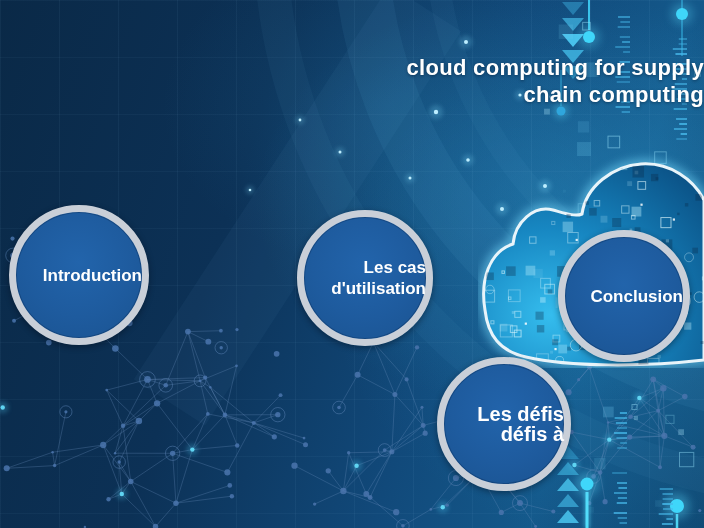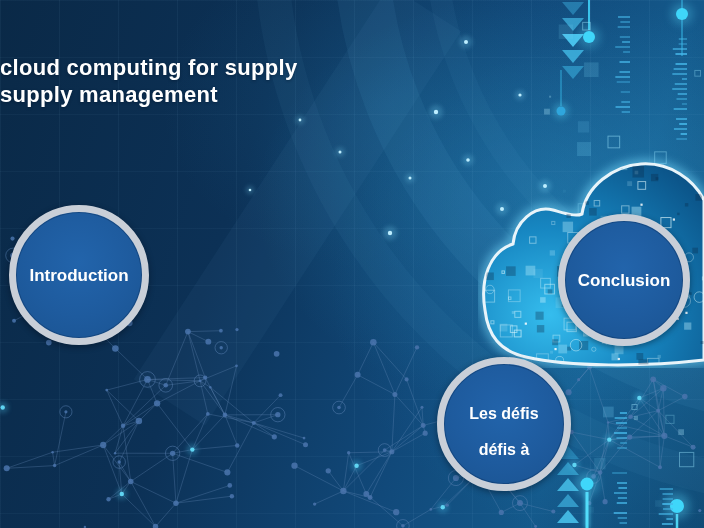--- a/index.html
+++ b/index.html
@@ -13,34 +13,34 @@
       linear-gradient(108deg,#0a2947 0%,#0c3156 34%,#11497a 62%,#14598b 80%,#0f4872 100%);
   }
   .grid{
     position:absolute;inset:0;pointer-events:none;
     background-image:
       repeating-linear-gradient(to right, rgba(150,205,240,0.055) 0 1px, transparent 1px 59px),
       repeating-linear-gradient(to bottom, rgba(150,205,240,0.045) 0 1px, transparent 1px 57px);
   }
   svg.layer{position:absolute;left:0;top:0;}
   .title{
-    position:absolute;left:0;top:54px;width:704px;text-align:left;
+    position:absolute;left:0;top:54px;width:704px;text-align:right;
     color:#ffffff;font-weight:bold;font-size:22px;line-height:27px;letter-spacing:0.3px;
     text-shadow:0 1px 3px rgba(0,20,40,0.45);
   }
   .topic{
     position:absolute;border-radius:50%;
     border:7px solid #c9cfd8;
     background:radial-gradient(circle at 50% 40%, #2264ab 0%, #1e5b9e 55%, #1a5391 100%);
     box-shadow:0 2px 6px rgba(0,10,25,0.45), inset 0 0 0 1px rgba(10,40,80,0.35);
-    display:flex;flex-direction:column;align-items:center;justify-content:center;
+    display:flex;flex-direction:column;align-items:flex-end;justify-content:center;
     color:#fff;font-weight:bold;text-align:center;cursor:pointer;
   }
   .topic .ln{font-size:17px;line-height:21px;}
-  .topic.small-text .ln{font-size:16px;line-height:20px;margin-top:16px;}
+  .topic.small-text .ln{font-size:20px;line-height:20px;}
 </style>
 </head>
 <body>
 
 <div class="stage">
 
   <div class="grid"></div>
 
   <svg class="layer" width="704" height="528" viewBox="0 0 704 528" aria-hidden="true">
     <g id="arcs">
@@ -709,31 +709,35 @@
         <circle cx="206.00146432360634" cy="152.88112602196634" r="6.509756417246535" fill="none" stroke="rgba(220,248,255,0.3830367696471512)" stroke-width="1"></circle>
         <circle cx="2.750395111273974" cy="30.46491304412484" r="3.924980947514996" fill="none" stroke="rgba(220,248,255,0.5392036963719875)" stroke-width="1"></circle>
         <circle cx="11.9163136491552" cy="141.46429383195937" r="4.253192827338353" fill="none" stroke="rgba(220,248,255,0.3644810913596302)" stroke-width="1"></circle>
         <circle cx="11.816713138483465" cy="204.9380355561152" r="6.4005190301686525" fill="none" stroke="rgba(220,248,255,0.33429834998678415)" stroke-width="1"></circle>
         <circle cx="211.0277017103508" cy="109.31730647571385" r="4.4540774105116725" fill="none" stroke="rgba(220,248,255,0.3417459052288905)" stroke-width="1"></circle>
       </g>
   </svg>
 
   <div class="title">
     <div>cloud computing for supply</div>
-    <div>supply management</div>
+    <div>chain computing</div>
   </div>
 
   <div class="topic" style="left:9px;top:205px;width:126px;height:126px">
     <div class="ln">Introduction</div>
   </div>
 
 
+  <div class="topic" style="left:297px;top:210px;width:122px;height:122px">
+    <div class="ln">Les cas</div>
+    <div class="ln">d'utilisation</div>
+  </div>
 
   <div class="topic small-text" style="left:437px;top:357px;width:120px;height:120px">
     <div class="ln">Les défis</div>
     <div class="ln">défis à</div>
   </div>
 
-  <div class="topic" style="left:558px;top:214px;width:118px;height:118px">
+  <div class="topic" style="left:558px;top:230px;width:118px;height:118px">
     <div class="ln">Conclusion</div>
   </div>
 
 </div>
 
 </body></html>

